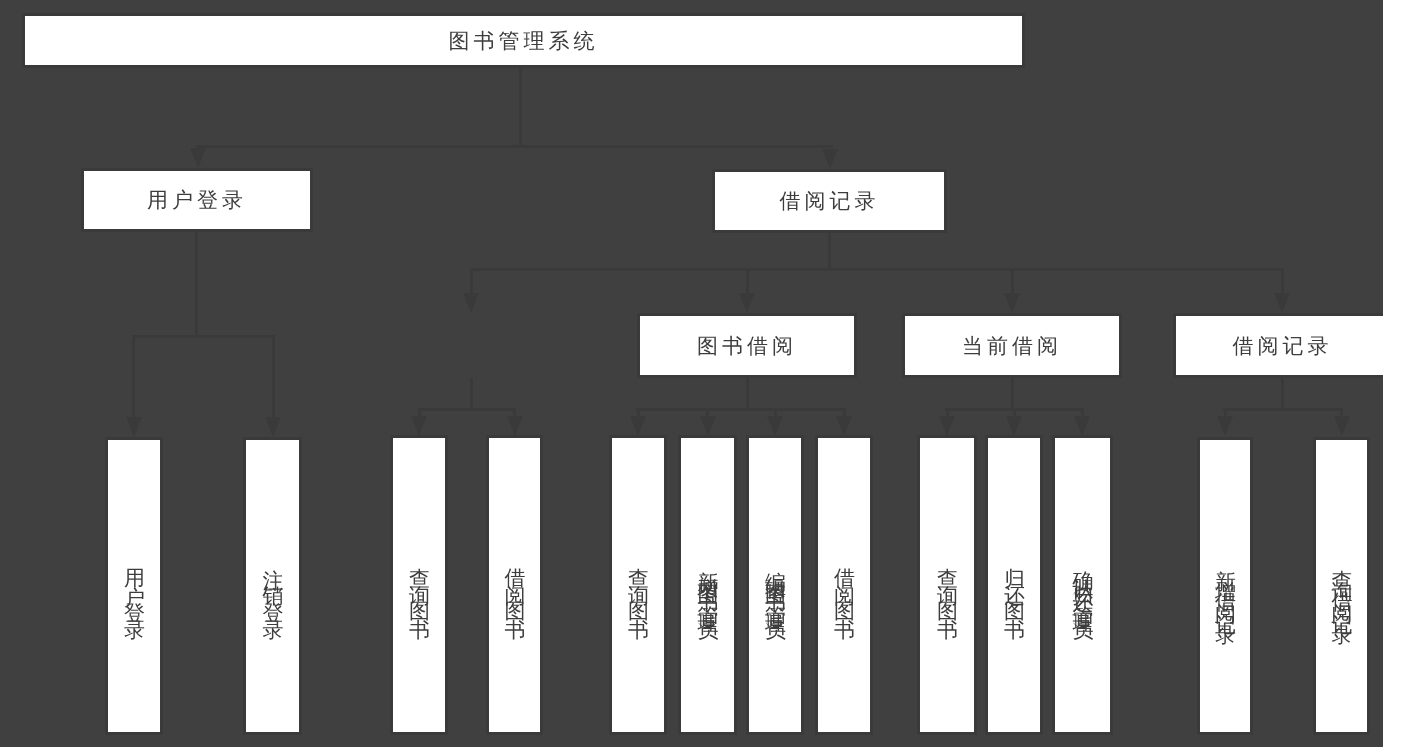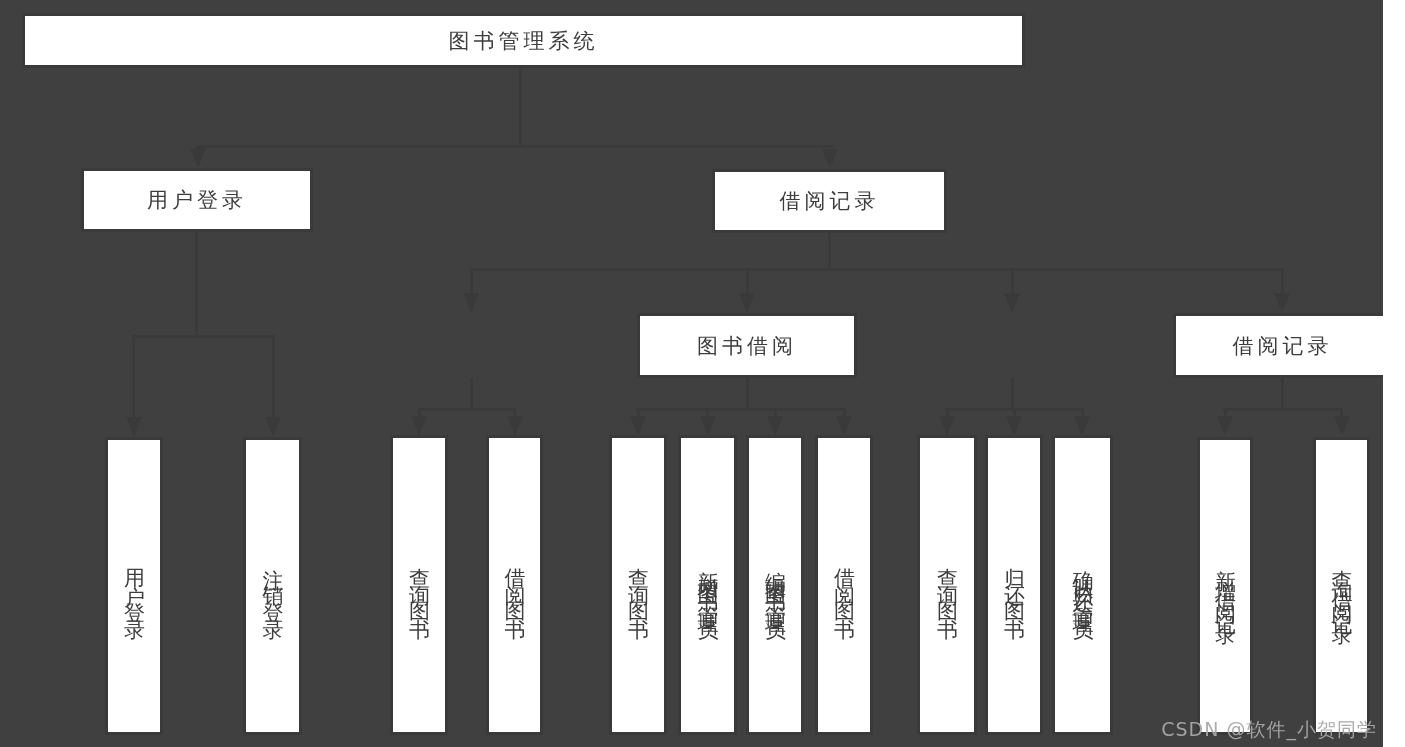--- a/index.html
+++ b/index.html
@@ -61,20 +61,23 @@
   <div class="line" style="left:746px;top:268px;width:3px;height:28px;"></div>
   <div class="line" style="left:1011px;top:268px;width:3px;height:28px;"></div>
   <div class="line" style="left:1281px;top:268px;width:3px;height:28px;"></div>
   <div class="arrow" style="left:463px;top:293px;"></div>
   <div class="arrow" style="left:739px;top:293px;"></div>
   <div class="arrow" style="left:1004px;top:293px;"></div>
   <div class="arrow" style="left:1274px;top:293px;"></div>
 
   <div class="box" style="left:637px;top:313px;width:220px;height:65px;align-items:center;">
     <span>图书借阅</span>
+  </div>
+  <div class="box" style="left:902px;top:313px;width:220px;height:65px;">
+    <span>当前借阅</span>
   </div>
   <div class="box" style="left:1173px;top:313px;width:219px;height:65px;">
     <span>借阅记录</span>
   </div>
 
   <div class="line" style="left:470px;top:378px;width:3px;height:33px;"></div>
   <div class="line" style="left:418px;top:408px;width:98px;height:3px;"></div>
   <div class="line" style="left:418px;top:408px;width:3px;height:11px;"></div>
   <div class="line" style="left:513px;top:408px;width:3px;height:11px;"></div>
   <div class="arrow" style="left:411px;top:416px;"></div>
@@ -144,15 +147,14 @@
     <span style="letter-spacing: 7px;">确认归还（管理员）</span>
   </div>
 
   <div class="box vbox" style="left:1197px;top:437px;width:56px;height:298px;">
     <span style="letter-spacing: 11px;">新增借阅记录</span>
   </div>
   <div class="box vbox" style="left:1313px;top:437px;width:57px;height:298px;">
     <span style="letter-spacing: 11px;">查询借阅记录</span>
   </div>
 
-  <div class="watermark">CSDN @软件_小贺同学</div>
 
 </div>
 
 </body></html>

